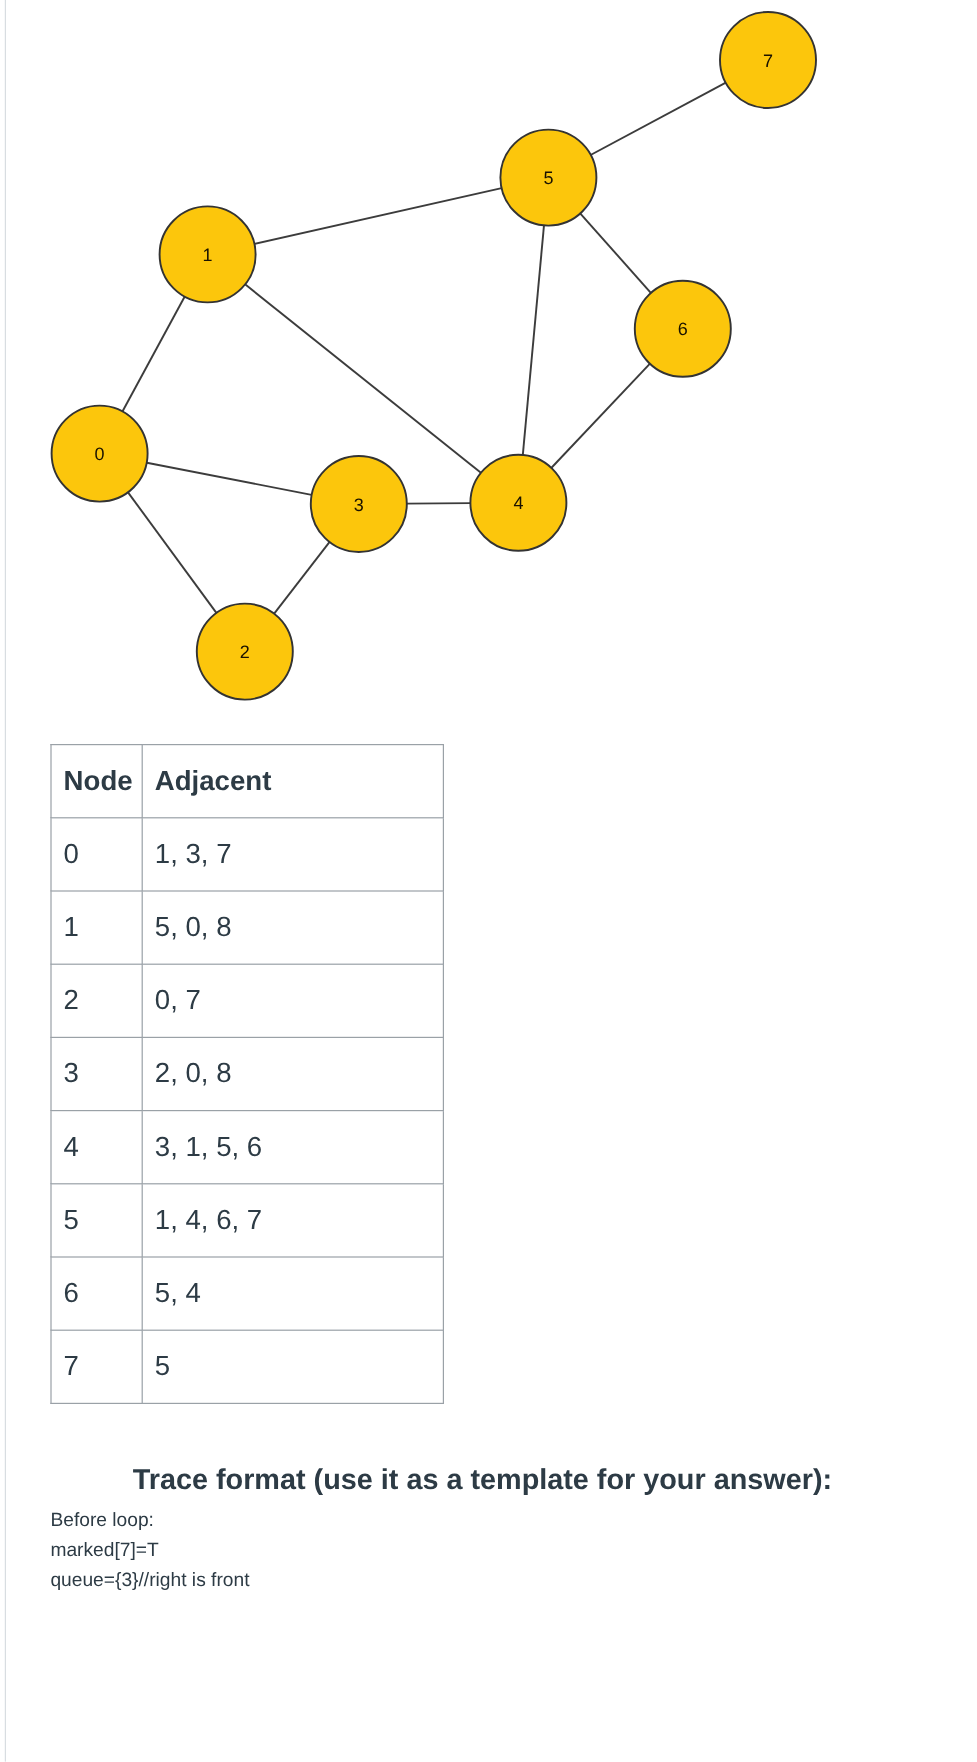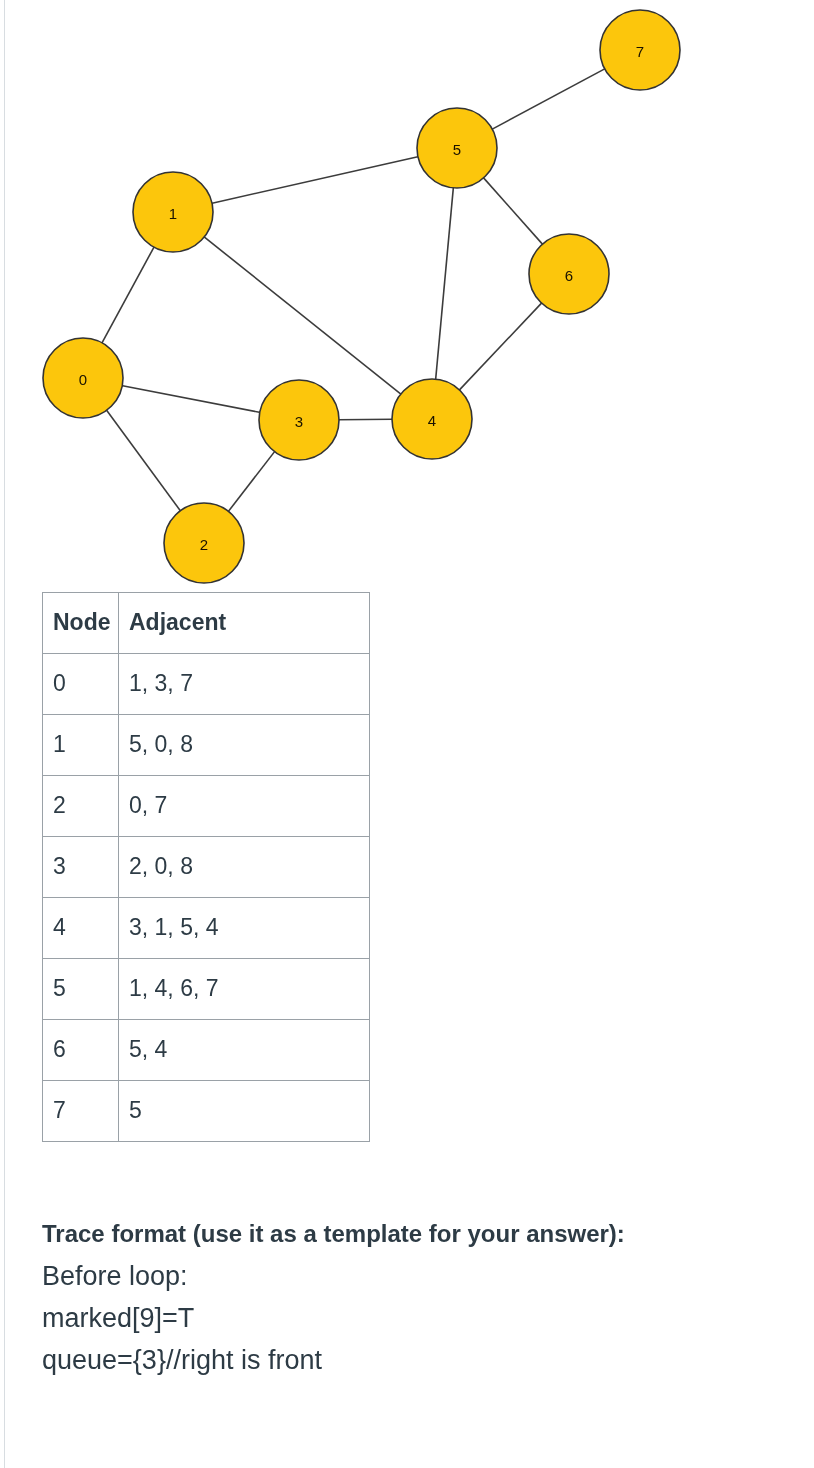--- a/index.html
+++ b/index.html
@@ -50,21 +50,21 @@
     font-size: 15px;
     fill: #1a1200;
     text-anchor: middle;
     dominant-baseline: central;
   }
 
   
   #adjacency-table {
     position: absolute;
     left: 42px;
-    top: 592px;
+    top: 620px;
     width: 327px;
     border-collapse: collapse;
     table-layout: fixed;
   }
   #adjacency-table th,
   #adjacency-table td {
     border: 1px solid #9aa1a7;
     height: 60px;
     padding: 0 10px;
     text-align: left;
@@ -87,23 +87,24 @@
     top: 1218px;
     width: 720px;
   }
   #trace-heading {
     font-size: 24px;
     font-weight: bold;
     color: #2d3b45;
     margin: 0 0 6px 0;
     line-height: 1.35;
     white-space: nowrap;
+    text-align: center;
   }
   .trace-line {
-    font-size: 27px;
+    font-size: 16px;
     font-weight: normal;
     color: #2d3b45;
     line-height: 1.55;
     white-space: nowrap;
   }
 </style>
 </head>
 <body>
 
 <div id="page-edge"></div>
@@ -183,37 +184,37 @@
       <tr>
         <td>2</td>
         <td>0, 7</td>
       </tr>
       <tr>
         <td>3</td>
         <td>2, 0, 8</td>
       </tr>
       <tr>
         <td>4</td>
-        <td>3, 1, 5, 4</td>
+        <td>3, 1, 5, 6</td>
       </tr>
       <tr>
         <td>5</td>
         <td>1, 4, 6, 7</td>
       </tr>
       <tr>
         <td>6</td>
         <td>5, 4</td>
       </tr>
       <tr>
         <td>7</td>
         <td>5</td>
       </tr>
     </tbody>
 </table>
 
 <div id="trace-block">
   <p id="trace-heading">Trace format (use it as a template for your answer):</p>
   <div id="trace-lines">
       <div class="trace-line">Before loop:</div>
-      <div class="trace-line">marked[9]=T</div>
+      <div class="trace-line">marked[7]=T</div>
       <div class="trace-line">queue={3}//right is front</div>
     </div>
 </div>
 
 </body></html>

